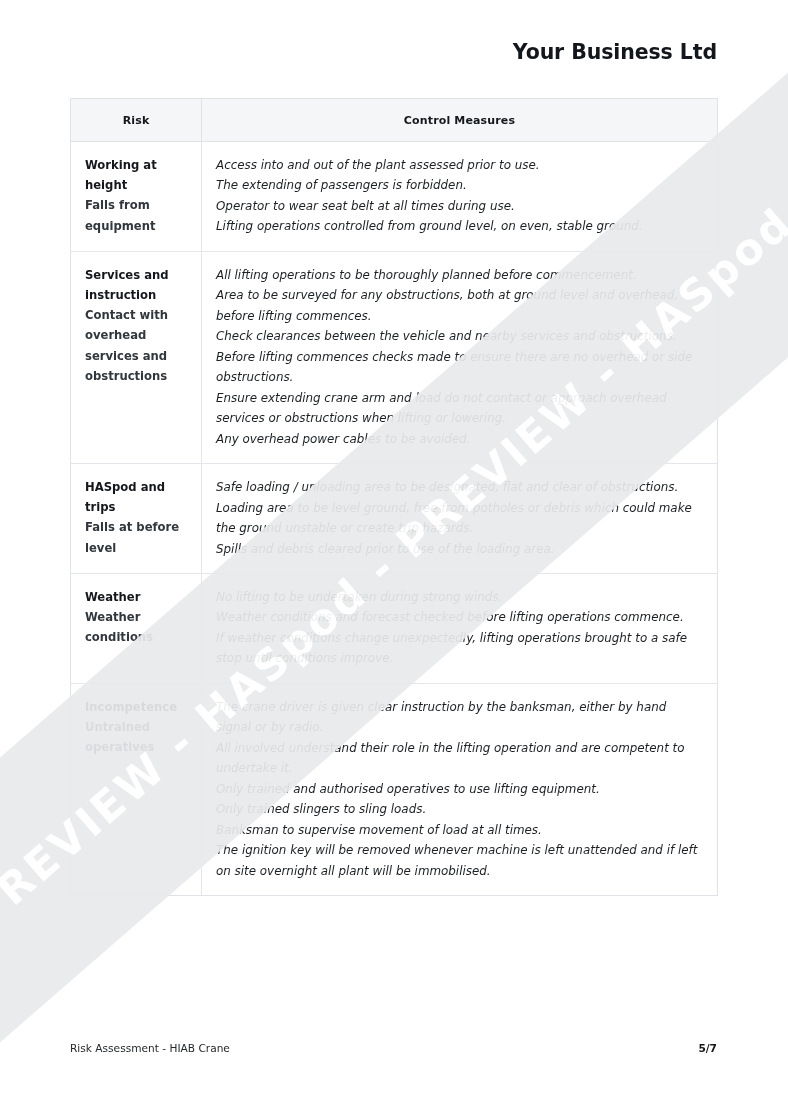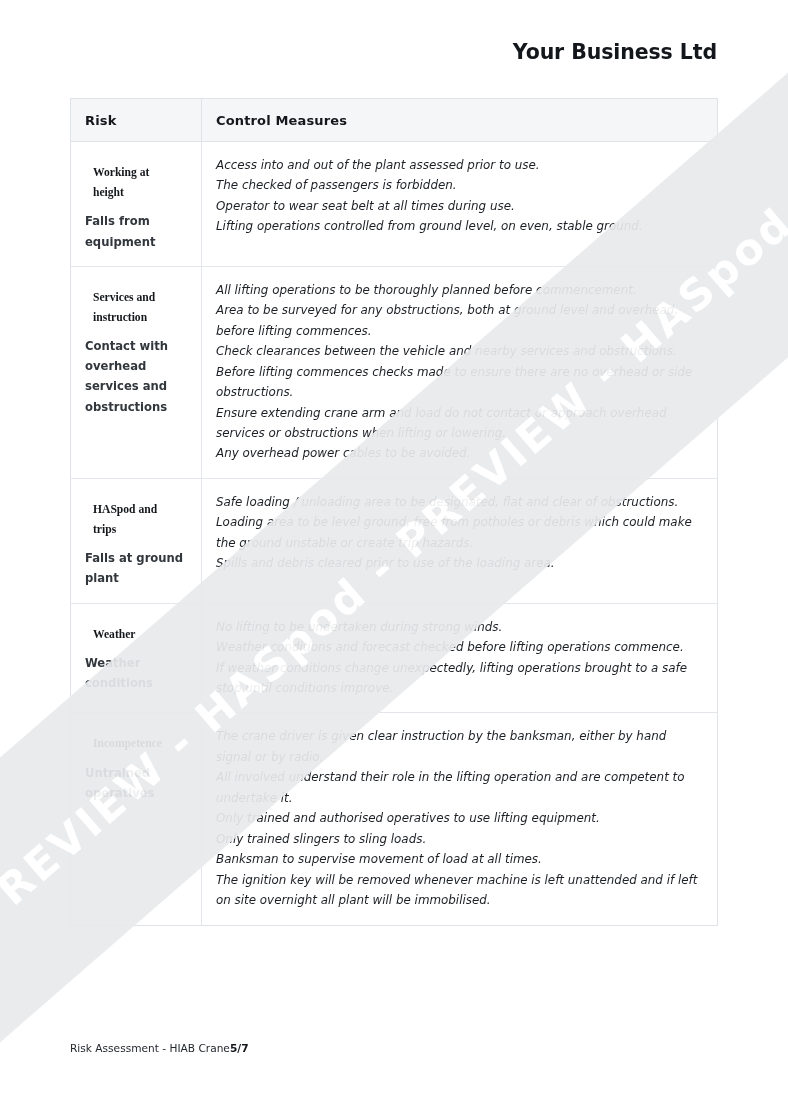--- a/index.html
+++ b/index.html
@@ -86,22 +86,22 @@
     table-layout: fixed;
     border: 1px solid #dfe3e8;
   }
   table.risk-table col.c-risk { width: 131px; }
   table.risk-table col.c-ctrl { width: 516px; }
 
   table.risk-table thead th {
     background: #f5f6f7;
     border-bottom: 1px solid #dfe3e8;
     border-right: 1px solid #dfe3e8;
-    text-align: left;
-    font-size: 13px;
+    text-align: center;
+    font-size: 11px;
     font-weight: 700;
     color: #14171b;
     letter-spacing: 0.15px;
     padding: 13px 14px 13px 14px;
     vertical-align: middle;
     height: 16px;
   }
   table.risk-table thead th:last-child { border-right: none; }
 
   table.risk-table tbody td {
@@ -111,22 +111,21 @@
     padding: 13px 14px 14px 14px;
     background: transparent;
   }
   table.risk-table tbody td:last-child { border-right: none; }
 
   .risk-name {
     font-size: 11.6px;
     font-weight: 700;
     color: #14171b;
     line-height: 1.74;
-    margin: 8px;
-    font-family: Liberation Serif, serif;
+    margin: 0;
   }
   .risk-desc {
     font-size: 11.6px;
     font-weight: 700;
     color: #32373d;
     line-height: 1.74;
     margin: 0;
   }
   .measure {
     font-size: 11.9px;
@@ -138,21 +137,21 @@
   }
 
   
   .doc-footer {
     position: absolute;
     left: 70px;
     right: 71px;
     top: 1042px;
     display: flex;
     align-items: baseline;
-    justify-content: flex-start;
+    justify-content: space-between;
     z-index: 6;
   }
   .footer-left {
     font-size: 10.6px;
     color: #24282d;
     font-weight: 400;
   }
   .footer-right {
     font-size: 10.6px;
     color: #14171b;
@@ -181,21 +180,21 @@
         </tr>
       </thead>
       <tbody id="table-body">
           <tr>
             <td>
               <p class="risk-name">Working at height</p>
               <p class="risk-desc">Falls from equipment</p>
             </td>
             <td>
               <p class="measure">Access into and out of the plant assessed prior to use.</p>
-              <p class="measure">The checked of passengers is forbidden.</p>
+              <p class="measure">The extending of passengers is forbidden.</p>
               <p class="measure">Operator to wear seat belt at all times during use.</p>
               <p class="measure">Lifting operations controlled from ground level, on even, stable ground.</p>
             </td>
           </tr>
           <tr>
             <td>
               <p class="risk-name">Services and instruction</p>
               <p class="risk-desc">Contact with overhead services and obstructions</p>
             </td>
             <td>
@@ -203,21 +202,21 @@
               <p class="measure">Area to be surveyed for any obstructions, both at ground level and overhead, before lifting commences.</p>
               <p class="measure">Check clearances between the vehicle and nearby services and obstructions.</p>
               <p class="measure">Before lifting commences checks made to ensure there are no overhead or side obstructions.</p>
               <p class="measure">Ensure extending crane arm and load do not contact or approach overhead services or obstructions when lifting or lowering.</p>
               <p class="measure">Any overhead power cables to be avoided.</p>
             </td>
           </tr>
           <tr>
             <td>
               <p class="risk-name">HASpod and trips</p>
-              <p class="risk-desc">Falls at ground plant</p>
+              <p class="risk-desc">Falls at before level</p>
             </td>
             <td>
               <p class="measure">Safe loading / unloading area to be designated, flat and clear of obstructions.</p>
               <p class="measure">Loading area to be level ground, free from potholes or debris which could make the ground unstable or create trip hazards.</p>
               <p class="measure">Spills and debris cleared prior to use of the loading area.</p>
             </td>
           </tr>
           <tr>
             <td>
               <p class="risk-name">Weather</p>

